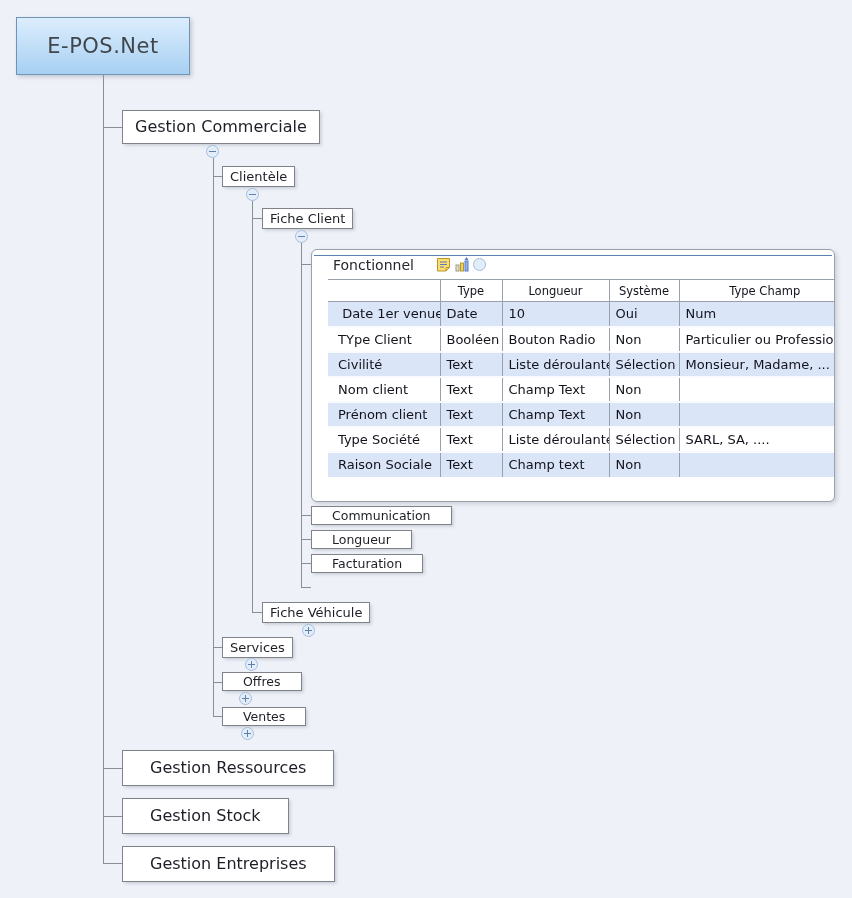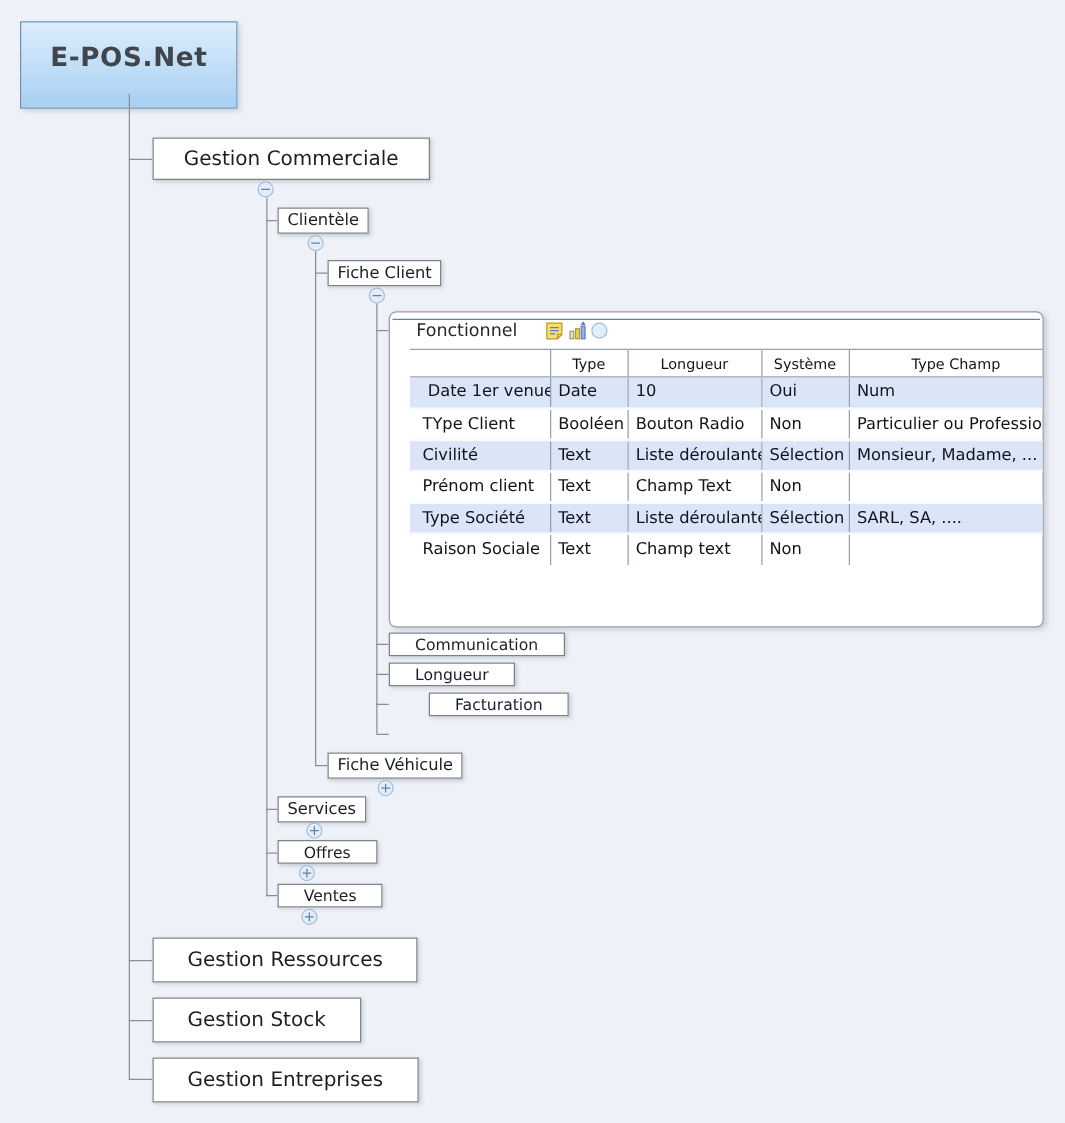--- a/index.html
+++ b/index.html
@@ -13,27 +13,27 @@
   body{font-family:"DejaVu Sans","Liberation Sans",sans-serif;background:var(--background);}
   #canvas{position:relative;width:852px;height:898px;background:var(--background);overflow:hidden;}
 
   
   .h,.v{position:absolute;background:var(--connector);}
   .h{height:1px;} .v{width:1px;}
 
   
   .node{position:absolute;background:#fff;border:1px solid var(--node-border);
         color:#1d1f26;white-space:nowrap;box-shadow:1.5px 1.5px 3px rgba(100,110,130,.28);cursor:default;}
-  .node.big{height:34px;line-height:32px;font-size:16px;padding:0 24px;}
+  .node.big{height:34px;line-height:32px;font-size:16px;padding:0 12px;}
   .node.small{height:21px;line-height:19px;font-size:13px;padding:0 7px;}
   .node.tiny{height:19px;line-height:17px;font-size:12.5px;padding:0 20px;}
   .node.wide{height:36px;line-height:34px;font-size:16px;padding:0 27px;}
 
-  .root-node{position:absolute;left:16px;top:17px;width:174px;height:70px;line-height:56px;
-    text-align:center;font-size:21px;font-weight:bold;color:#40464b;letter-spacing:.5px;
+  .root-node{position:absolute;left:16px;top:17px;width:174px;height:58px;line-height:56px;
+    text-align:center;font-size:21px;font-weight:normal;color:#40464b;letter-spacing:.5px;
     background:linear-gradient(to bottom,var(--root-gradient-top),var(--root-gradient-bottom));
     border:1px solid var(--root-border);box-shadow:2px 2px 4px rgba(100,110,130,.3);}
 
   
   .expander{position:absolute;width:13px;height:13px;border-radius:50%;
     background:var(--expander-fill);border:1px solid var(--expander-border);}
   .expander::before{content:"";position:absolute;left:2px;right:2px;top:5px;height:1px;background:var(--expander-glyph);}
   .expander.plus::after{content:"";position:absolute;top:2px;bottom:2px;left:5px;width:1px;background:var(--expander-glyph);}
   .expander.inline{position:static;display:inline-block;flex:none;}
 
@@ -144,20 +144,27 @@
             <td>Particulier ou Professionnel</td>
           </tr>
           <tr>
             <td>Civilité</td>
             <td>Text</td>
             <td>Liste déroulante</td>
             <td>Sélection</td>
             <td>Monsieur, Madame, ...</td>
           </tr>
           <tr>
+            <td>Nom client</td>
+            <td>Text</td>
+            <td>Champ Text</td>
+            <td>Non</td>
+            <td></td>
+          </tr>
+          <tr>
             <td>Prénom client</td>
             <td>Text</td>
             <td>Champ Text</td>
             <td>Non</td>
             <td></td>
           </tr>
           <tr>
             <td>Type Société</td>
             <td>Text</td>
             <td>Liste déroulante</td>
@@ -170,21 +177,21 @@
             <td>Champ text</td>
             <td>Non</td>
             <td></td>
           </tr>
         </tbody>
     </table>
   </div>
 
   <div class="node tiny" style="left:311px;top:506px;">Communication</div>
   <div class="node tiny" style="left:311px;top:530px;">Longueur</div>
-  <div class="node tiny" style="left:311px;top:554px;margin-left:32px;">Facturation</div>
+  <div class="node tiny" style="left:311px;top:554px;">Facturation</div>
 
   <div class="node small" style="left:262px;top:602px;">Fiche Véhicule</div>
   <div class="expander plus" style="left:302px;top:624px;"></div>
 
   <div class="node small" style="left:222px;top:637px;">Services</div>
   <div class="expander plus" style="left:245px;top:658px;"></div>
   <div class="node tiny" style="left:222px;top:672px;">Offres</div>
   <div class="expander plus" style="left:239px;top:692px;"></div>
   <div class="node tiny" style="left:222px;top:707px;">Ventes</div>
   <div class="expander plus" style="left:241px;top:727px;"></div>

